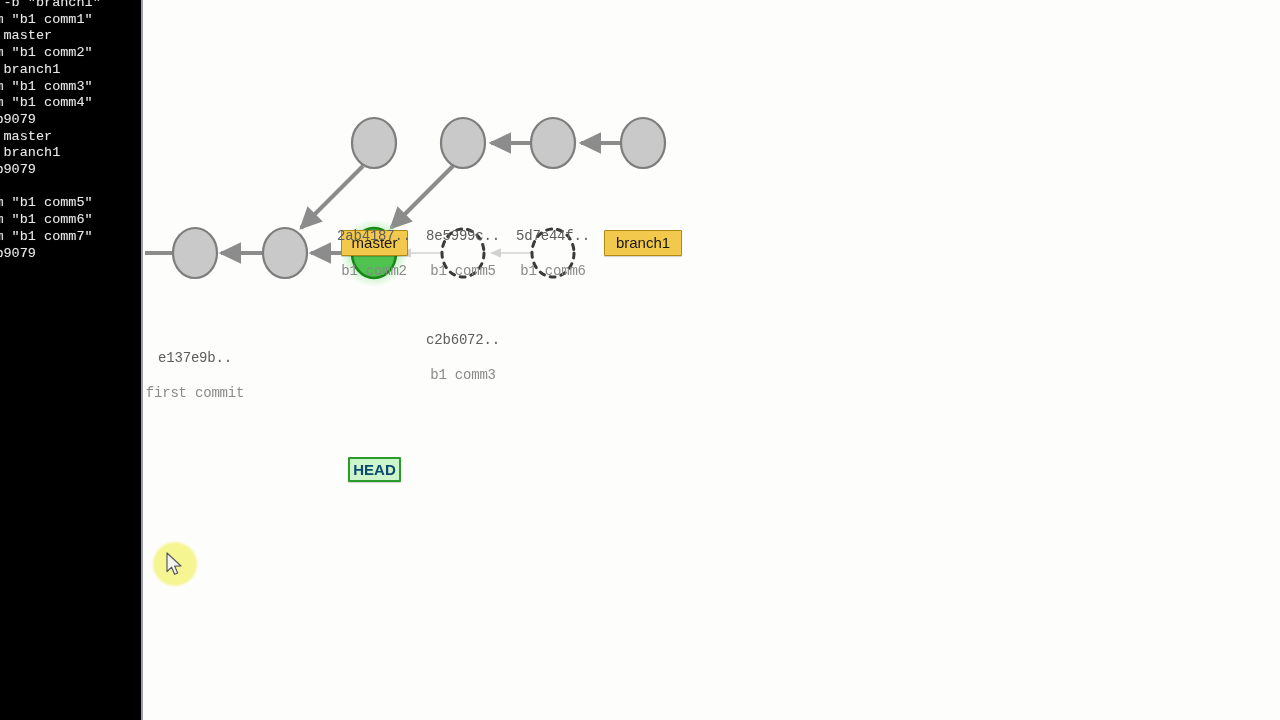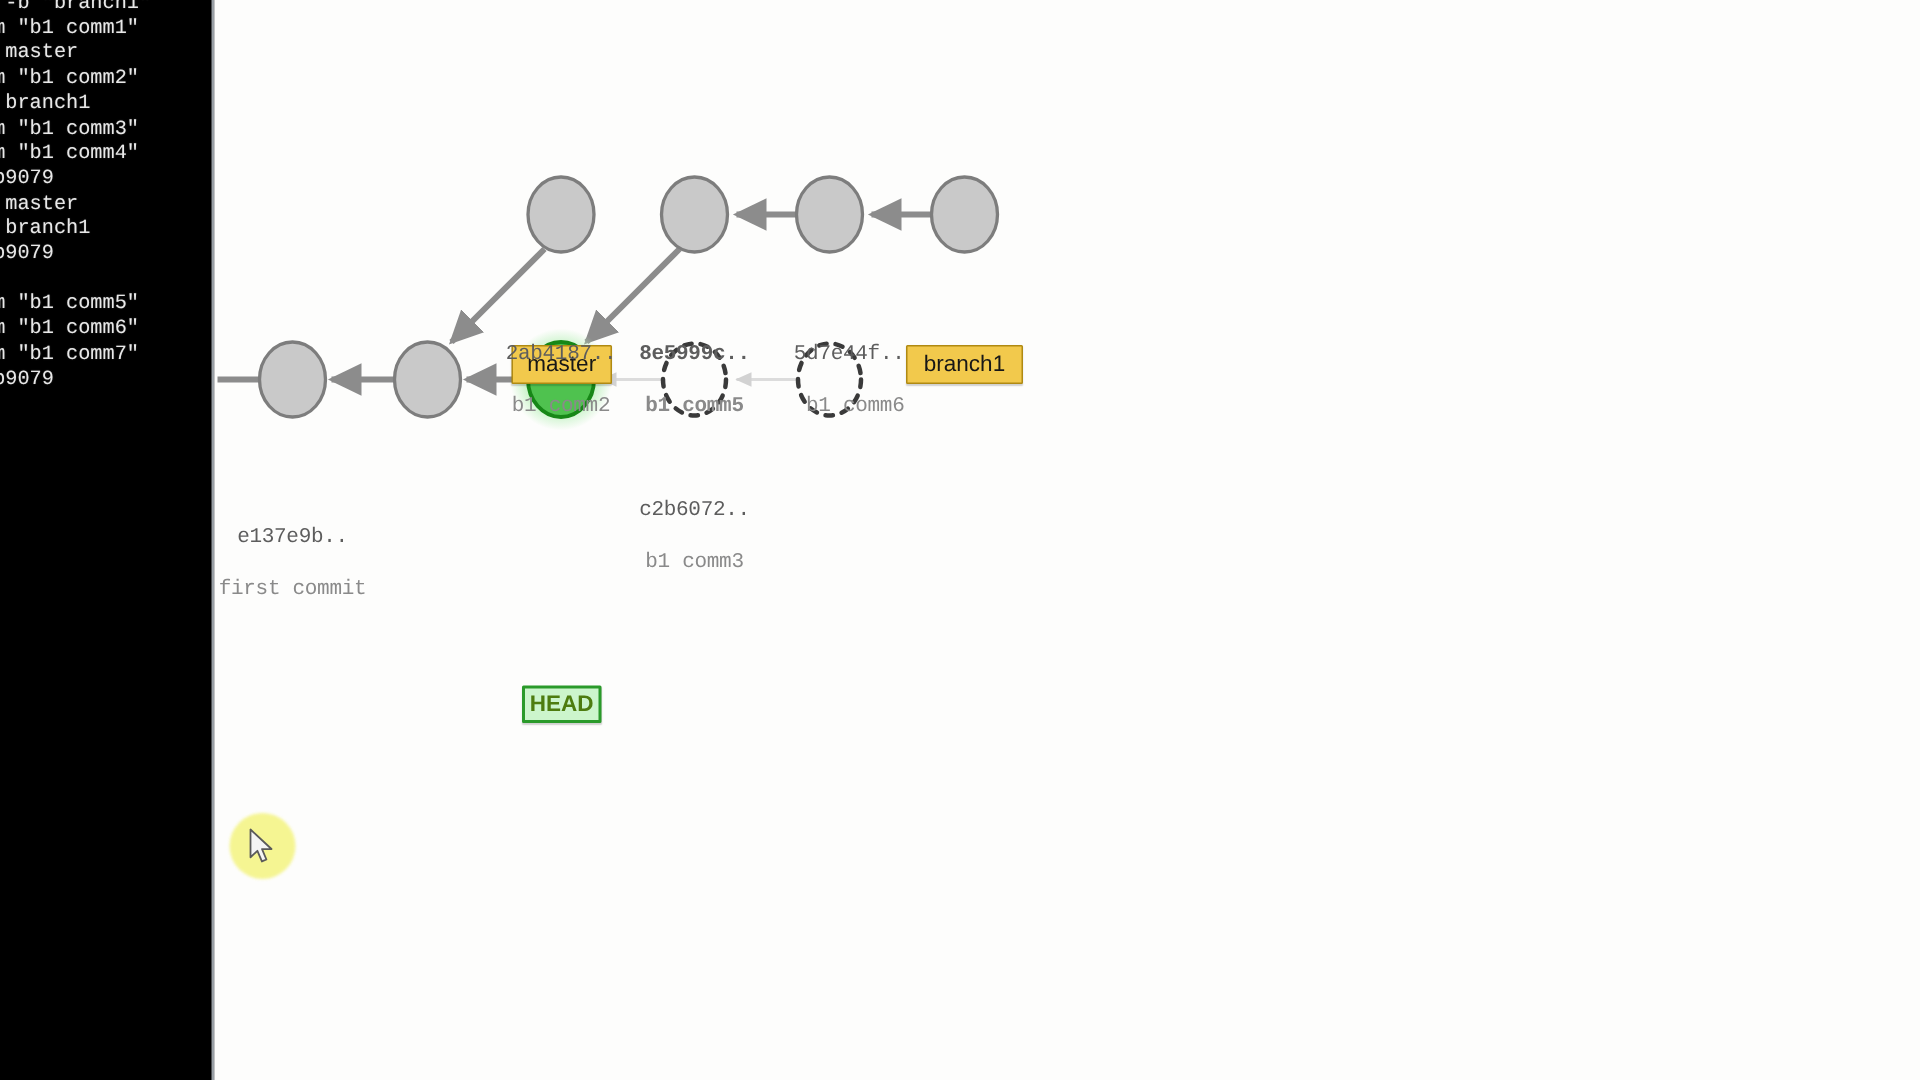--- a/index.html
+++ b/index.html
@@ -69,21 +69,21 @@
     font-size: 15px;
     text-align: center;
     line-height: 24px;
     height: 26px;
     border-radius: 1px;
     box-shadow: 0 1px 1px rgba(0,0,0,0.18);
   }
   .ref-label.head-label {
     background: #ccf5cc;
     border: 2px solid #2a9a2a;
-    color: #4d7c0f;
+    color: #0c4a6e;
     font-weight: bold;
     font-size: 15px;
     line-height: 21px;
     height: 25px;
   }
 
   
   .commit-caption {
     position: absolute;
     text-align: center;
@@ -212,26 +212,26 @@
     <span class="sha">c2b6072..</span>
     <span class="msg">b1 comm3</span>
   </div>
 
 
   <div class="commit-caption" style="left:181px; top:208px; width:100px;">
     <span class="sha">2ab4187..</span>
     <span class="msg">b1 comm2</span>
   </div>
 
-  <div class="commit-caption" style="left:270px; top:208px; width:100px;font-weight:bold;">
+  <div class="commit-caption" style="left:270px; top:208px; width:100px;">
     <span class="sha">8e5999c..</span>
     <span class="msg">b1 comm5</span>
   </div>
 
-  <div class="commit-caption" style="left:360px; top:208px; width:100px;text-align:right;">
+  <div class="commit-caption" style="left:360px; top:208px; width:100px;">
     <span class="sha">5d7e44f..</span>
     <span class="msg">b1 comm6</span>
   </div>
 
 
 </div>
 
 <div id="cursor-highlight" style="left:153px; top:542px;"></div>
 <svg id="cursor-arrow" style="left:166px; top:552px;" width="18" height="26" viewBox="0 0 18 26">
   <path d="M1,1 L1,19.5 L5.6,15.2 L8.6,22.3 L11.6,21 L8.7,14.1 L15,14 Z" fill="#f4f4f4" stroke="#5a5a5a" stroke-width="1.2" stroke-linejoin="round"></path>

